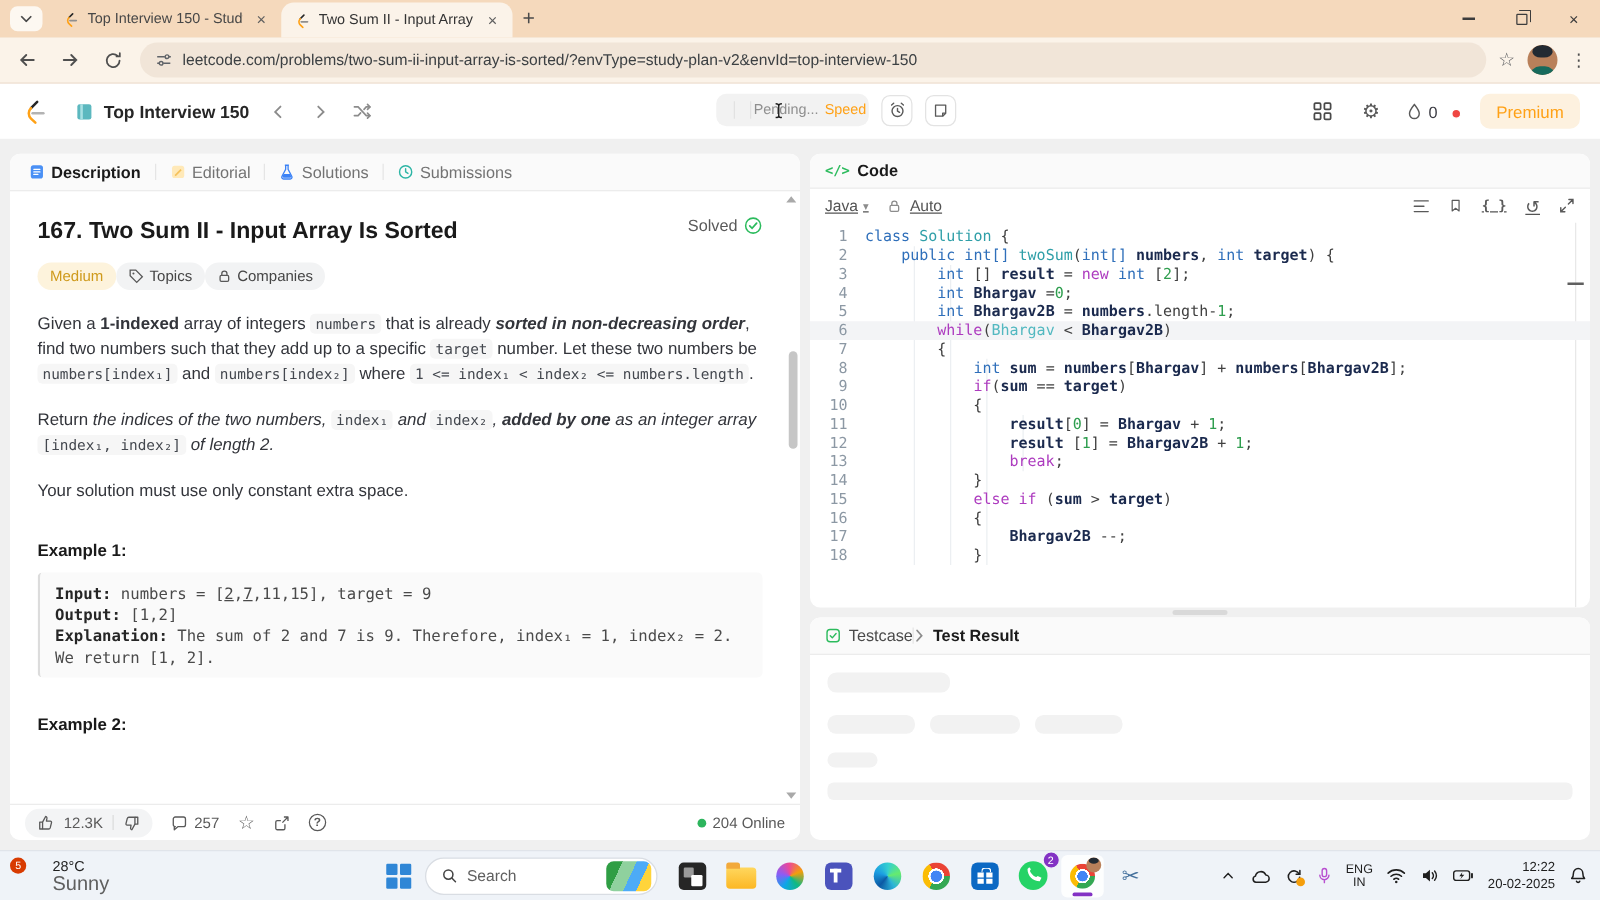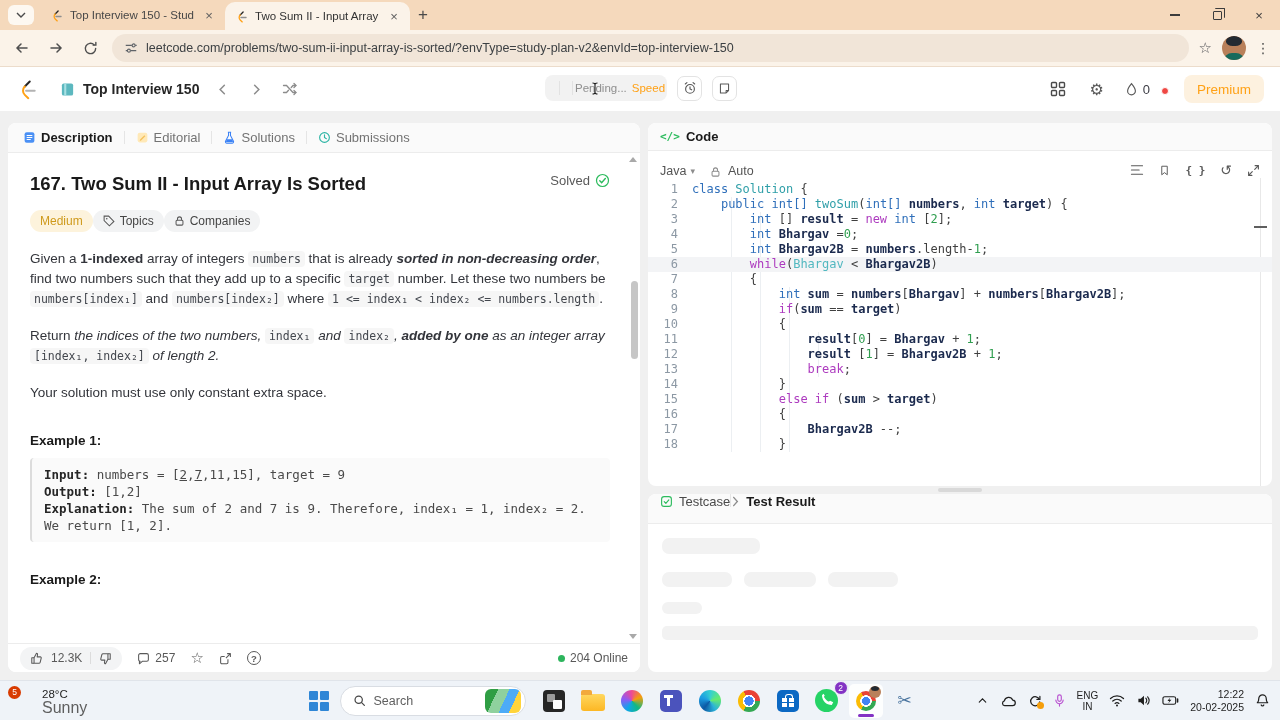--- a/index.html
+++ b/index.html
@@ -29,21 +29,21 @@
   .tb-avatar { width:24px; height:24px; border-radius:50%; position:relative; overflow:hidden; background:#b9805a; }
   .tb-avatar::before { content:''; position:absolute; top:0; left:4px; right:4px; height:10px; border-radius:50% 50% 42% 42%; background:#232a32; }
   .tb-avatar::after { content:''; position:absolute; bottom:-2px; left:2px; right:2px; height:9px; border-radius:8px 8px 0 0; background:#176a5c; }
   .tb-menu { font-size:14px; color:#4f4f4f; letter-spacing:0; }
 
   
   .lc-header { height:44px; background:#fff; display:flex; align-items:center; padding:0 16px; gap:12px; position:relative; }
   .lc-plan { display:flex; align-items:center; gap:8px; margin-left:10px; }
   .lc-plan-title { font-size:14px; font-weight:700; color:#262626; }
   .hdr-ico { display:flex; align-items:center; justify-content:center; width:22px; height:22px; }
-  .pending-wrap { position:absolute; left:545px; top:8px; display:flex; gap:10px; align-items:center; }
+  .pending-wrap { position:absolute; left:573px; top:8px; display:flex; gap:10px; align-items:center; }
   .pending-pill { width:122px; height:26px; background:#f2f2f2; border-radius:8px; display:flex; align-items:center; font-size:11.5px; position:relative; padding-left:30px; }
   .pending-pill .ghost-div { position:absolute; top:6px; bottom:6px; width:1px; background:#e2e2e2; }
   .pending-text { color:#8f8f8f; }
   .speed-text { color:#ffa116; margin-left:5px; font-weight:500; }
   .ibeam { position:absolute; left:46px; top:7px; }
   .sq-btn { width:25px; height:25px; border:1px solid #e3e3e3; background:#fff; border-radius:7px; display:flex; align-items:center; justify-content:center; }
   .lc-right { margin-left:auto; display:flex; align-items:center; gap:17px; }
   .streak { display:flex; align-items:center; gap:5px; font-size:13px; color:#3c3c44; }
   .lc-avatar { width:26px; height:26px; border-radius:50%; position:relative; background:#b9805a; }
   .lc-avatar::before { content:''; position:absolute; top:0; left:4px; right:4px; height:11px; border-radius:50% 50% 42% 42%; background:#232a32; }
@@ -87,21 +87,21 @@
   .sb-thumb { position:absolute; right:0; width:7px; height:78px; top:126px; background:#c6c6c6; border-radius:4px; }
   .sb-up { position:absolute; right:1px; top:2px; width:0; height:0; border-left:4px solid transparent; border-right:4px solid transparent; border-bottom:5px solid #a9a9a9; }
   .sb-down { position:absolute; right:1px; bottom:2px; width:0; height:0; border-left:4px solid transparent; border-right:4px solid transparent; border-top:5px solid #a9a9a9; }
 
   
   .right-col { flex:1; display:flex; flex-direction:column; }
   .code-panel { height:363px; flex:none; }
   .code-header { height:28px; background:#fafafa; border-bottom:1px solid #ececec; display:flex; align-items:center; padding:0 12px; gap:6px; flex:none; }
   .code-tag { color:#2cbb5d; font-weight:700; font-size:11px; font-family:"DejaVu Sans Mono", monospace; }
   .code-title { font-size:13px; font-weight:700; color:#1a1a1a; }
-  .code-toolbar { height:27px; display:flex; align-items:flex-end; padding:0 12px; gap:7px; font-size:12.5px; color:#545454; flex:none; }
+  .code-toolbar { height:27px; display:flex; align-items:center; padding:0 12px; gap:7px; font-size:12.5px; color:#545454; flex:none;text-decoration:underline; }
   .lang-caret { font-size:9px; color:#8c8c8c; }
   .ct-right { margin-left:auto; display:flex; align-items:center; gap:15px; color:#595959; }
   .brace-ico { font-size:11px; font-weight:700; font-family:"DejaVu Sans Mono", monospace; }
   .reset-ico { font-size:14px; }
   .code-area { flex:1; position:relative; font-family:"DejaVu Sans Mono", monospace; font-size:12px; line-height:15px; padding-top:4px; overflow:hidden; }
   .code-line { display:flex; height:15px; position:relative; }
   .code-line.current { background:#f3f4f6; }
   .ln { width:30px; text-align:right; padding-right:14px; color:#8c98a4; flex:none; box-sizing:content-box; }
   .code-text { white-space:pre; }
   .tok-kw { color:#2f6fba; } .tok-ty { color:#2f9fa8; } .tok-ct { color:#ad3bbf; }
@@ -109,21 +109,21 @@
   .tok-hv { color:#52b8c0; }
   .indent-guide { position:absolute; width:1px; background:#eceff2; }
   .map-line { position:absolute; right:11px; top:0; bottom:0; width:1px; background:#e8e8e8; }
   .map-dash { position:absolute; right:5px; top:48px; width:13px; height:2px; background:#5f5f5f; }
   .code-footer { height:26px; border-top:1px solid #ececec; display:flex; align-items:center; justify-content:space-between; padding:0 12px; font-size:11.5px; color:#a8a8a8; flex:none; }
 
   .gap-handle { height:8px; position:relative; flex:none; }
   .gap-pill { position:absolute; left:50%; top:2px; transform:translateX(-50%); width:44px; height:4px; border-radius:3px; background:#d9d9d9; }
 
   .tc-panel { flex:1; }
-  .tc-header { height:30px; background:#fafafa; border-bottom:1px solid #ececec; display:flex; align-items:flex-start; padding:0 12px; gap:0; flex:none; }
+  .tc-header { height:30px; background:#fafafa; border-bottom:1px solid #ececec; display:flex; align-items:center; padding:0 12px; gap:0; flex:none; }
   .tc-tab1 { display:flex; align-items:center; gap:6px; font-size:13px; color:#4a4a4a; font-weight:500; }
   .tc-div { width:1px; height:13px; background:#e5e5e5; }
   .tc-tab2 { display:flex; align-items:center; gap:6px; font-size:13px; color:#1a1a1a; font-weight:700; }
   .tc-body { flex:1; padding:14px 14px; }
   .skel { background:#f2f2f2; border-radius:7px; }
   .skel-row { display:flex; gap:12px; margin-top:18px; }
 
   
   .taskbar { height:40px; background:#eff3f8; border-top:1px solid #e0e4ea; display:flex; align-items:center; padding:0 10px; }
   .tb-left { width:250px; display:flex; align-items:center; gap:8px; }

